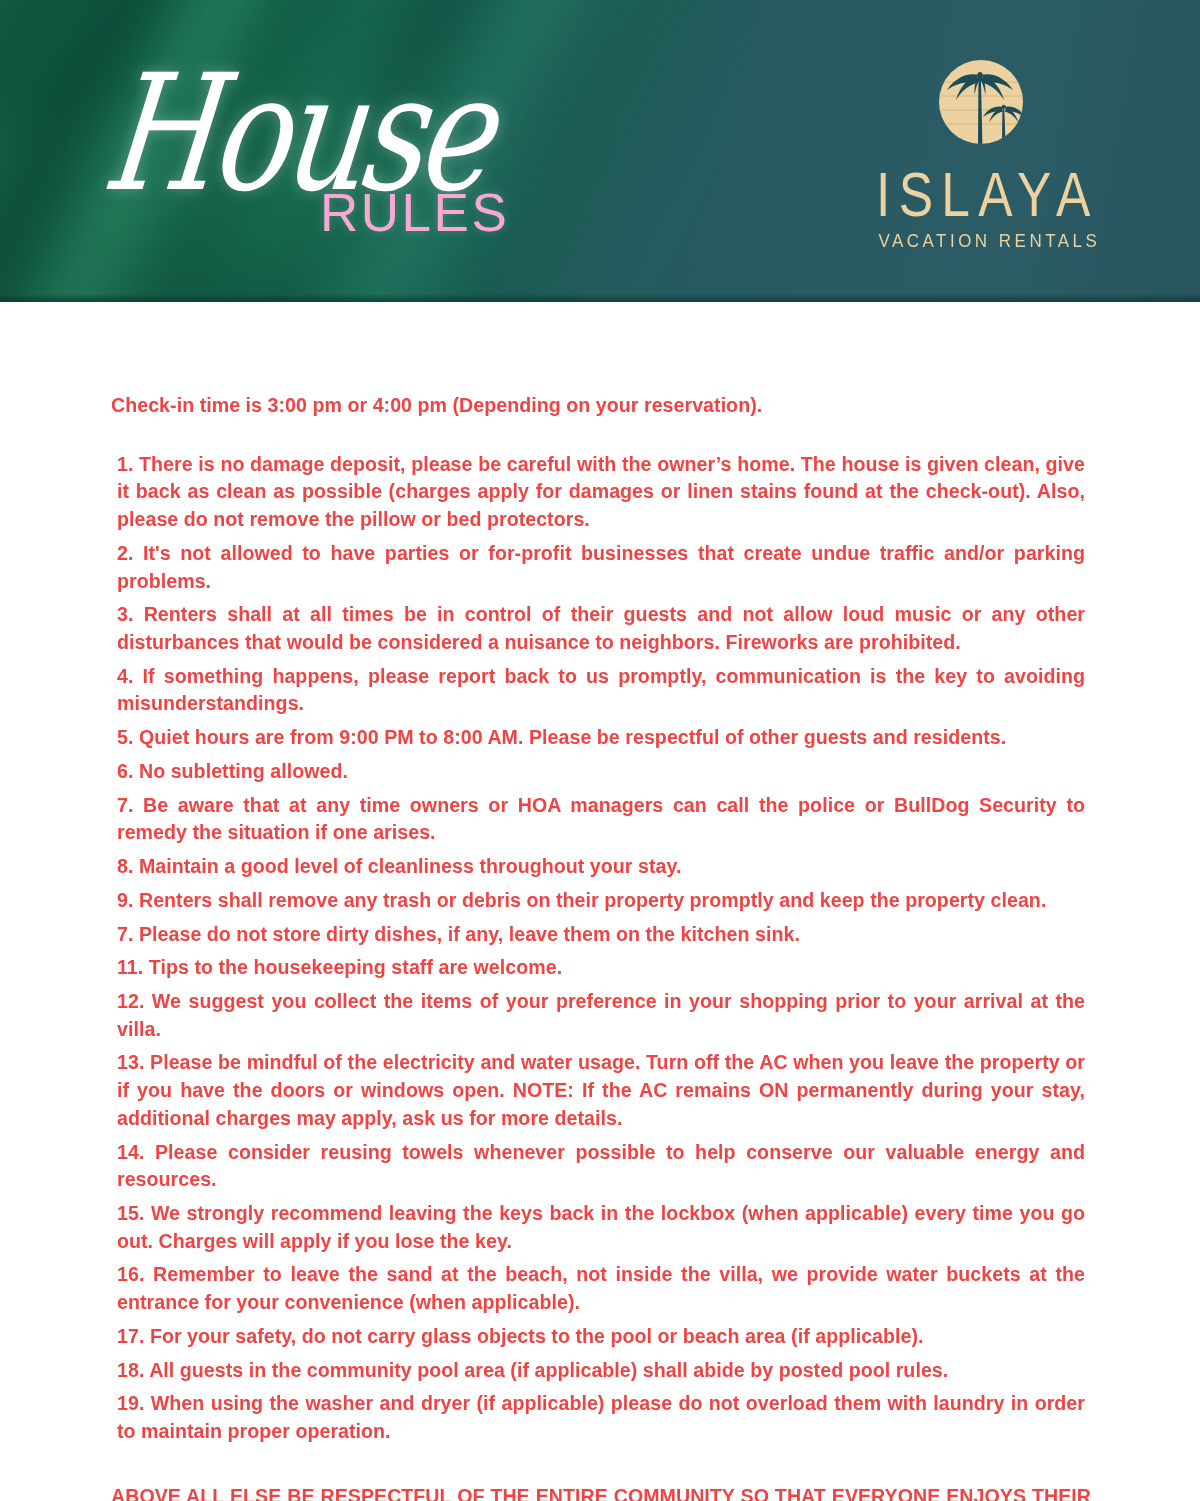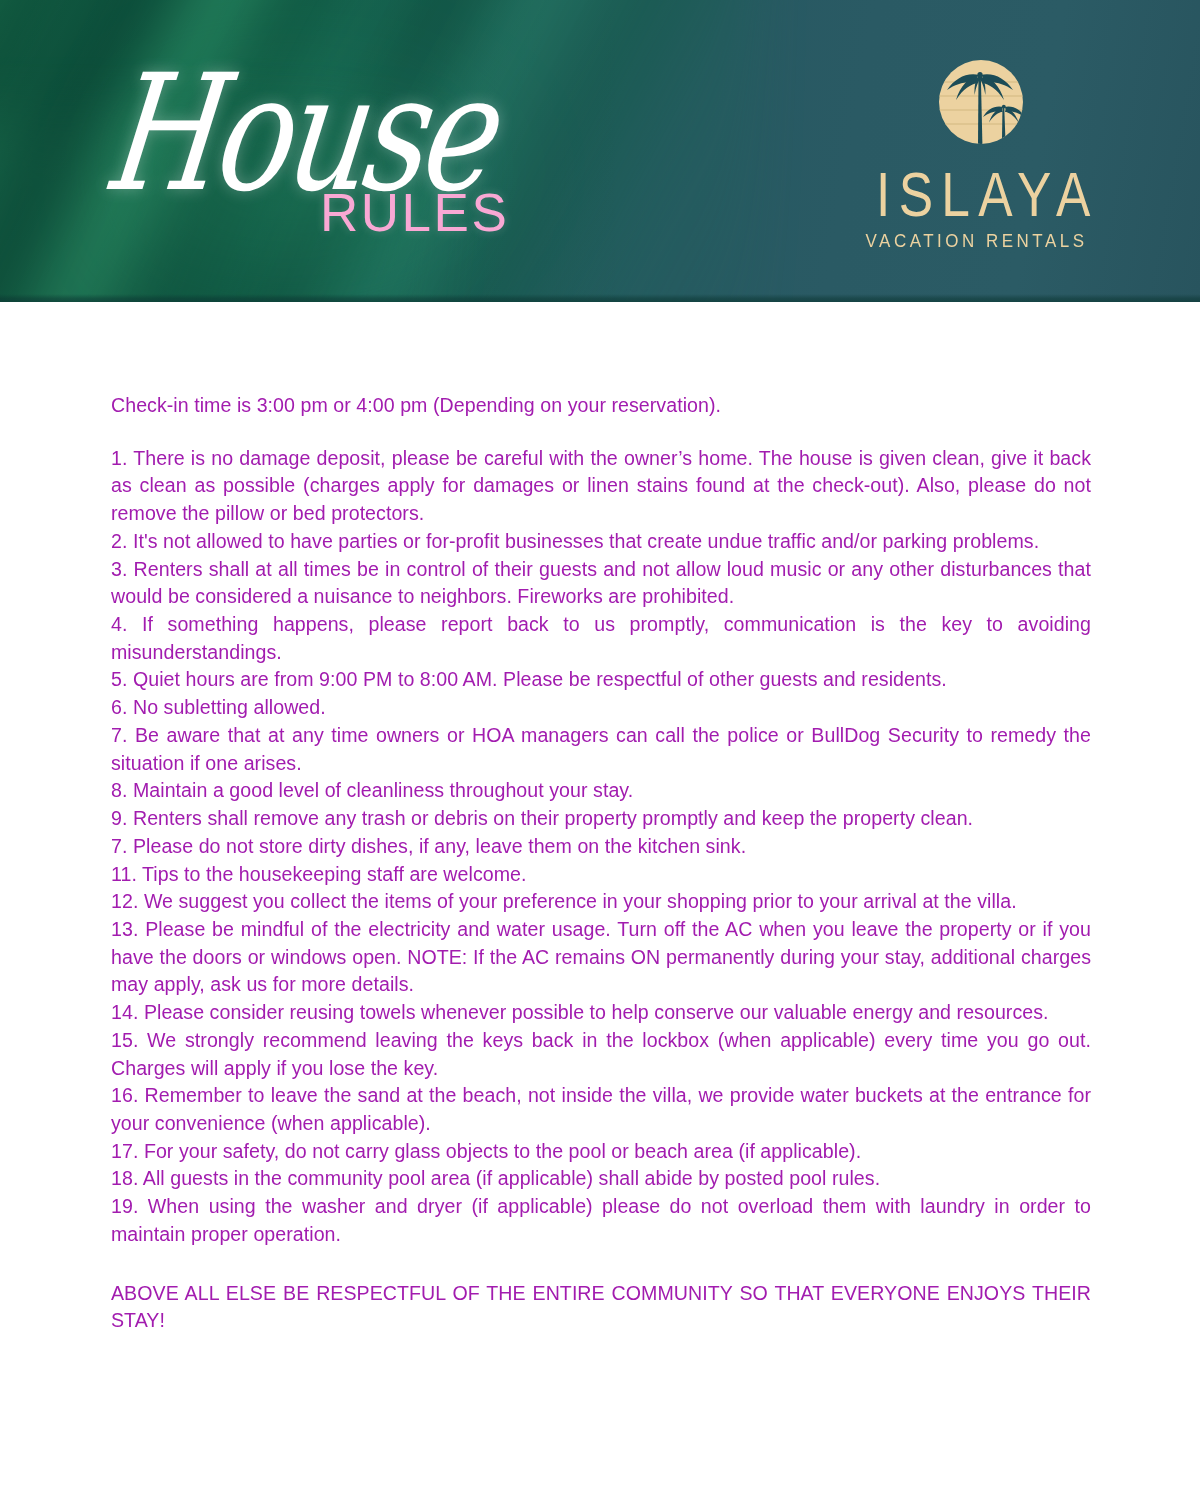--- a/index.html
+++ b/index.html
@@ -143,21 +143,21 @@
     white-space: nowrap;
     text-shadow: 0 0 10px rgba(255,255,255,0.22);
   }
 
   
   .logo {
     position: absolute;
     right: 96px;
     top: 52px;
     width: 246px;
-    text-align: left;
+    text-align: right;
   }
   .logo-mark {
     width: 104px;
     height: 104px;
     margin: 0 auto 8px auto;
     display: block;
   }
   .logo-word {
     font-family: "Liberation Sans", sans-serif;
     font-weight: 400;
@@ -183,32 +183,33 @@
   
   .content {
     position: absolute;
     left: 111px;
     top: 392px;
     width: 980px;
   }
   .para {
     font-size: 19.6px;
     line-height: 1.415;
-    color: #a21caf;
+    color: #ef4444;
     text-align: justify;
     text-justify: inter-word;
     margin: 0;
     letter-spacing: 0.05px;
+    font-weight: bold;
   }
   .para.last-left {
     text-align: left;
   }
   .gap-sm { height: 25px; }
   .gap-md { height: 31px; }
-  .rules-block .para { margin: 0; }
+  .rules-block .para { margin: 6px; }
   .upper {
     text-align: justify;
     text-justify: inter-word;
   }
 </style>
 </head>
 <body>
 
 <div class="header">
   <div class="hdr-base"></div>

